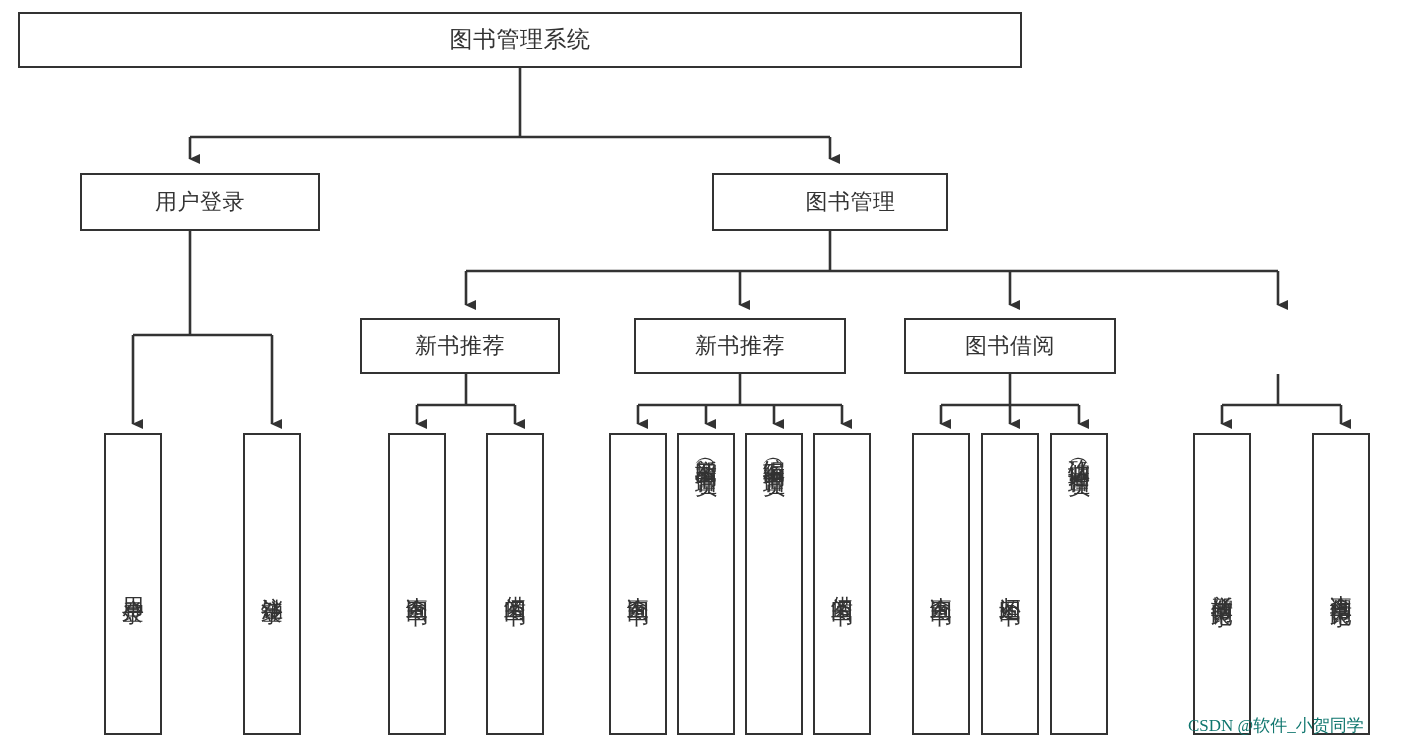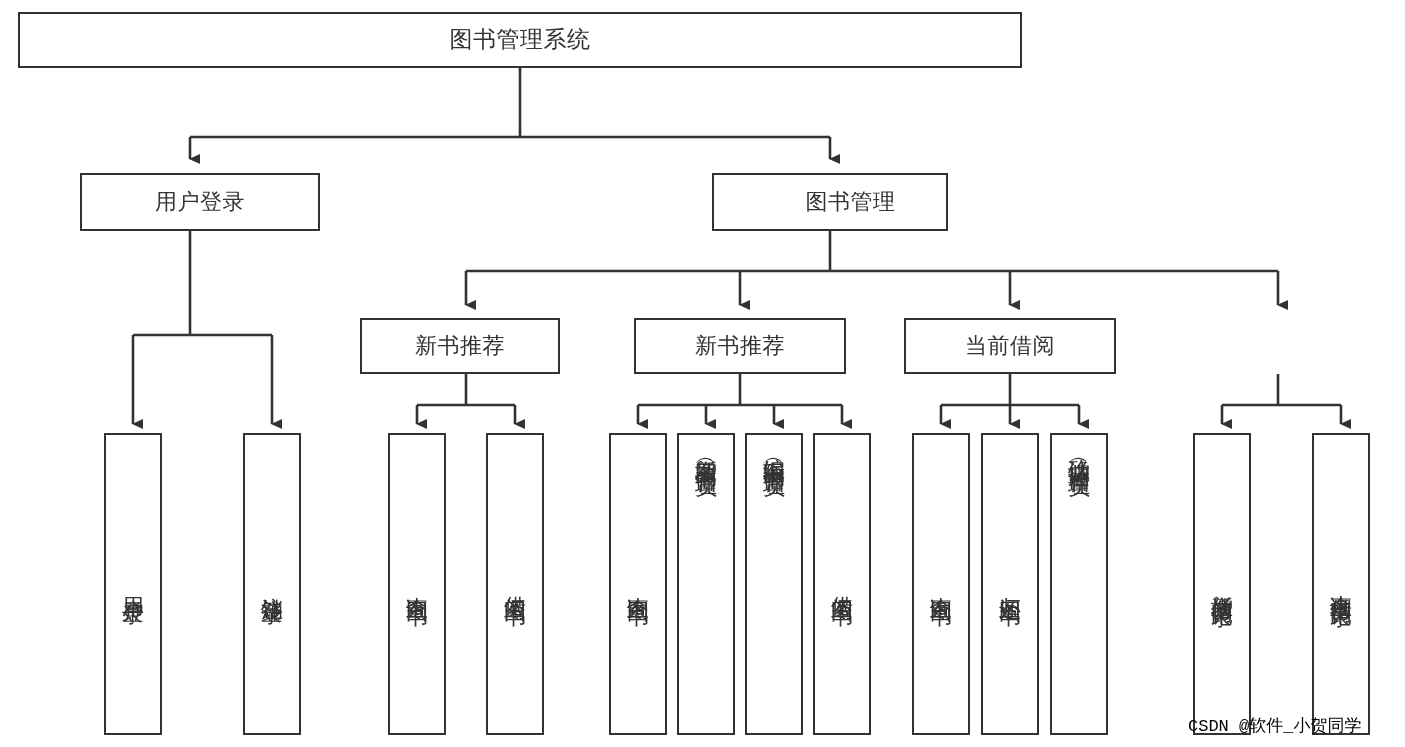--- a/index.html
+++ b/index.html
@@ -64,24 +64,24 @@
   }
   .node.vertical.centered {
     align-items: center;
     padding-top: 0;
   }
   .watermark {
     position: absolute;
     left: 1188px;
     top: 714px;
     font-size: 17px;
-    color: #000000;
+    color: #0f766e;
     white-space: nowrap;
     z-index: 3;
-    font-family: Liberation Mono, monospace;
+    font-family: Liberation Serif, serif;
   }
 </style>
 </head>
 <body>
 
 <div id="diagram-root">
 
   <svg id="edges-layer" viewBox="0 0 1405 747" xmlns="http://www.w3.org/2000/svg">
     <defs>
       <marker id="arrowhead" markerWidth="10" markerHeight="11" refX="5" refY="10" orient="auto" markerUnits="userSpaceOnUse">
@@ -143,21 +143,21 @@
     <span class="node-label">图书管理</span>
   </div>
 
   <div class="node horizontal" style="left:360px; top:318px; width:200px; height:56px;">
     <span class="node-label">新书推荐</span>
   </div>
   <div class="node horizontal" style="left:634px; top:318px; width:212px; height:56px;">
     <span class="node-label">新书推荐</span>
   </div>
   <div class="node horizontal" style="left:904px; top:318px; width:212px; height:56px;">
-    <span class="node-label">当前借阅</span>
+    <span class="node-label">图书借阅</span>
   </div>
 
   <div class="node vertical centered" style="left:104px; top:433px; width:58px; height:302px;">
     <span class="node-label">用户登录</span>
   </div>
   <div class="node vertical centered" style="left:243px; top:433px; width:58px; height:302px;">
     <span class="node-label">注销登录</span>
   </div>
 
   <div class="node vertical centered" style="left:388px; top:433px; width:58px; height:302px;">

